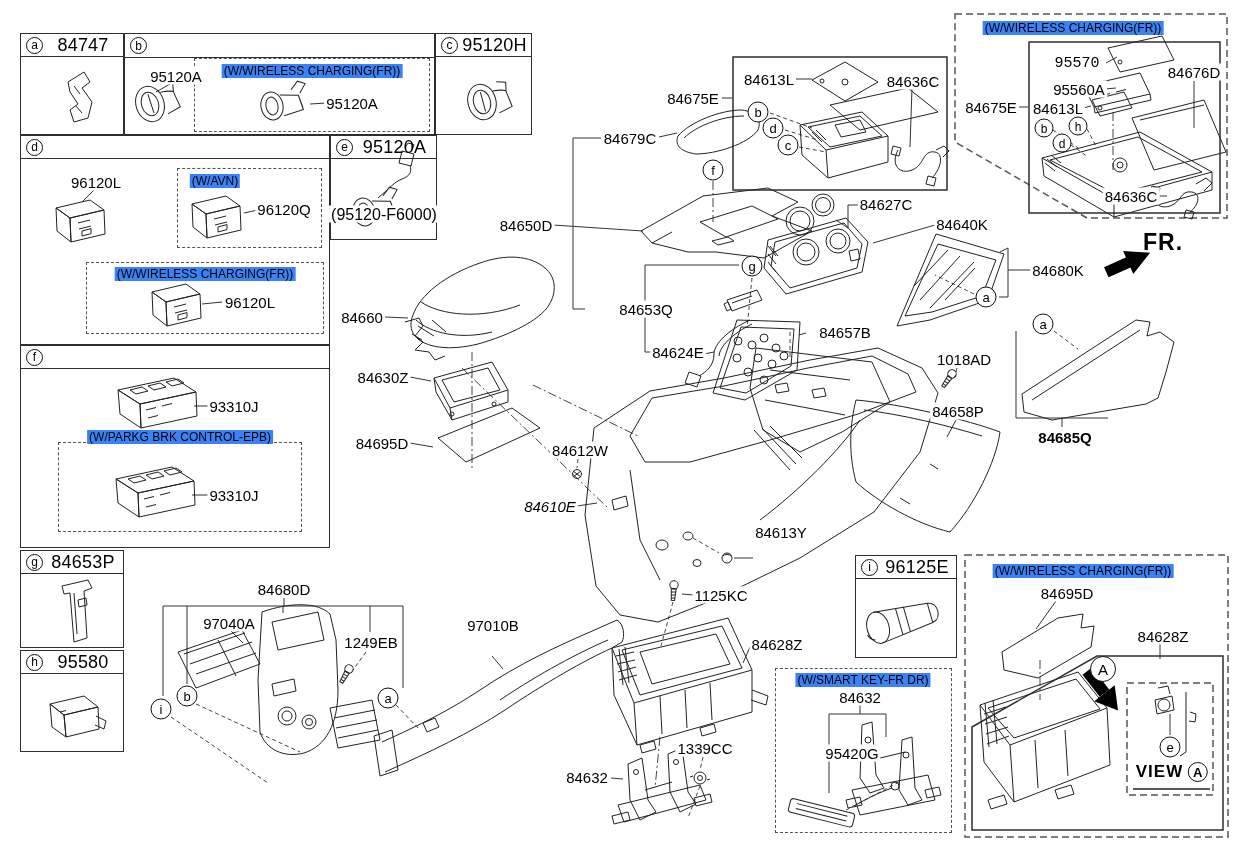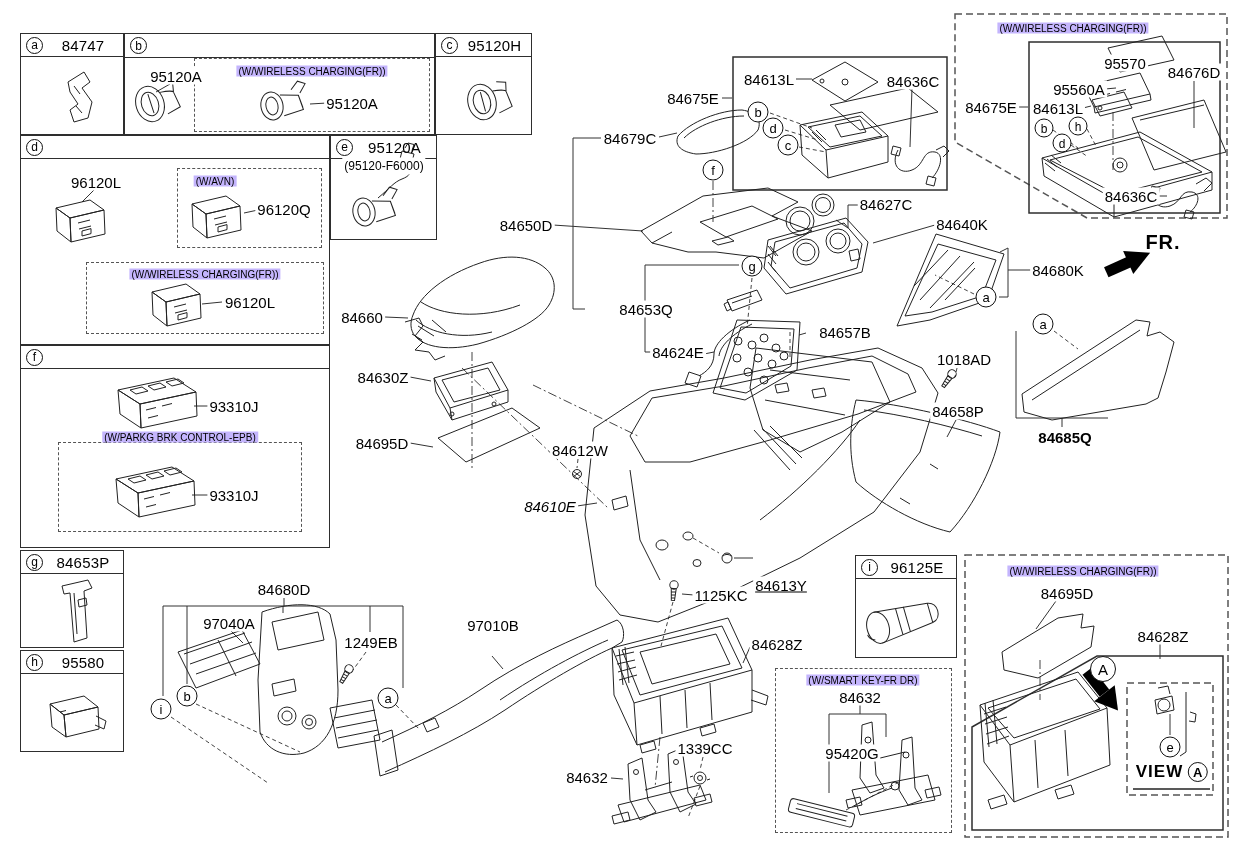--- a/index.html
+++ b/index.html
@@ -1,34 +1,34 @@
 <!DOCTYPE html>
 <html><head>
 <meta charset="utf-8">
 <style>
   html,body{margin:0;padding:0;background:#fff;}
   #stage{position:relative;width:1249px;height:848px;background:#fff;overflow:hidden;
          font-family:"Liberation Sans",sans-serif;color:#000;}
   svg{position:absolute;left:0;top:0;}
   .cell{position:absolute;border:1.5px solid #2e2e2e;box-sizing:border-box;background:transparent;}
   .cellhead{display:flex;align-items:center;height:23px;border-bottom:1.5px solid #2e2e2e;box-sizing:border-box;}
-  .hcode{flex:1;text-align:center;font-size:15px;letter-spacing:.2px;}
+  .hcode{flex:1;text-align:center;font-size:18px;letter-spacing:.2px;}
   .co{position:absolute;width:21px;height:21px;border:1.4px solid #111;border-radius:50%;
       display:flex;align-items:center;justify-content:center;font-size:13px;background:#fff;
       transform:translate(-50%,-50%);box-sizing:border-box;}
   .co.small{width:19px;height:19px;font-size:12px;}
   .co.big{width:26px;height:26px;font-size:15px;}
   .co-h{width:17px;height:17px;border:1.3px solid #111;border-radius:50%;display:flex;align-items:center;
         justify-content:center;font-size:12px;margin-left:5px;flex:0 0 auto;box-sizing:border-box;background:#fff;}
   .lbl{position:absolute;transform:translate(-50%,-50%);font-size:15px;white-space:nowrap;
        background:#fff;padding:0 2px;line-height:17px;}
-  .lbl.sm{font-size:12px;}
-  .boxtitle{position:absolute;transform:translate(-50%,-50%);font-size:10px;white-space:nowrap;background:#c4b5fd;padding:0 2px;}
+  .lbl.sm{font-size:16px;margin-top:48px;}
+  .boxtitle{position:absolute;transform:translate(-50%,-50%);font-size:12px;white-space:nowrap;background:#3b82f6;padding:0 2px;}
   .dashedbox{position:absolute;border:1.5px dashed #555;box-sizing:border-box;}
-  .fr{position:absolute;transform:translate(-50%,-50%);font-size:20px;font-weight:bold;letter-spacing:1px;}
+  .fr{position:absolute;transform:translate(-50%,-50%);font-size:23px;font-weight:bold;letter-spacing:1px;}
   .viewrow{position:absolute;display:flex;align-items:center;gap:5px;transform:translate(-50%,-50%);
            font-size:17px;font-weight:bold;letter-spacing:1px;}
   .viewrow .co-inline{width:20px;height:20px;border:1.5px solid #111;border-radius:50%;display:flex;
            align-items:center;justify-content:center;font-size:13px;font-weight:bold;box-sizing:border-box;}
 </style>
 </head>
 <body>
 
 <div id="stage">
 
@@ -559,31 +559,31 @@
   <div class="lbl" style="left:678px;top:352px;">84624E</div>
   <div class="lbl" style="left:845px;top:332px;">84657B</div>
   <div class="lbl" style="left:964px;top:359px;">1018AD</div>
   <div class="lbl" style="left:958px;top:411px;">84658P</div>
   <div class="lbl" style="left:1065px;top:437px;font-weight:bold;">84685Q</div>
   <div class="lbl" style="left:362px;top:317px;">84660</div>
   <div class="lbl" style="left:383px;top:377px;">84630Z</div>
   <div class="lbl" style="left:382px;top:443px;">84695D</div>
   <div class="lbl" style="left:580px;top:450px;">84612W</div>
   <div class="lbl" style="left:550px;top:506px;font-style:italic;">84610E</div>
-  <div class="lbl" style="left:781px;top:585px;text-decoration:underline;">84613Y</div>
+  <div class="lbl" style="left:781px;top:532px;">84613Y</div>
   <div class="lbl" style="left:721px;top:595px;">1125KC</div>
   <div class="lbl" style="left:777px;top:644px;">84628Z</div>
   <div class="lbl" style="left:705px;top:748px;">1339CC</div>
   <div class="lbl" style="left:587px;top:777px;">84632</div>
   <div class="lbl" style="left:229px;top:623px;">97040A</div>
   <div class="lbl" style="left:284px;top:589px;">84680D</div>
   <div class="lbl" style="left:371px;top:642px;">1249EB</div>
   <div class="lbl" style="left:493px;top:625px;">97010B</div>
 
-  <div class="lbl" style="left:1125px;top:63px;">95570</div>
+  <div class="lbl" style="left:1077px;top:63px;font-family:Liberation Mono, monospace;">95570</div>
   <div class="lbl" style="left:1194px;top:72px;">84676D</div>
   <div class="lbl" style="left:1079px;top:89px;">95560A</div>
   <div class="lbl" style="left:991px;top:107px;">84675E</div>
   <div class="lbl" style="left:1058px;top:108px;">84613L</div>
   <div class="lbl" style="left:1131px;top:196px;">84636C</div>
 
   <div class="lbl" style="left:1067px;top:593px;">84695D</div>
   <div class="lbl" style="left:1163px;top:636px;">84628Z</div>
 
   <div class="lbl" style="left:860px;top:697px;">84632</div>

